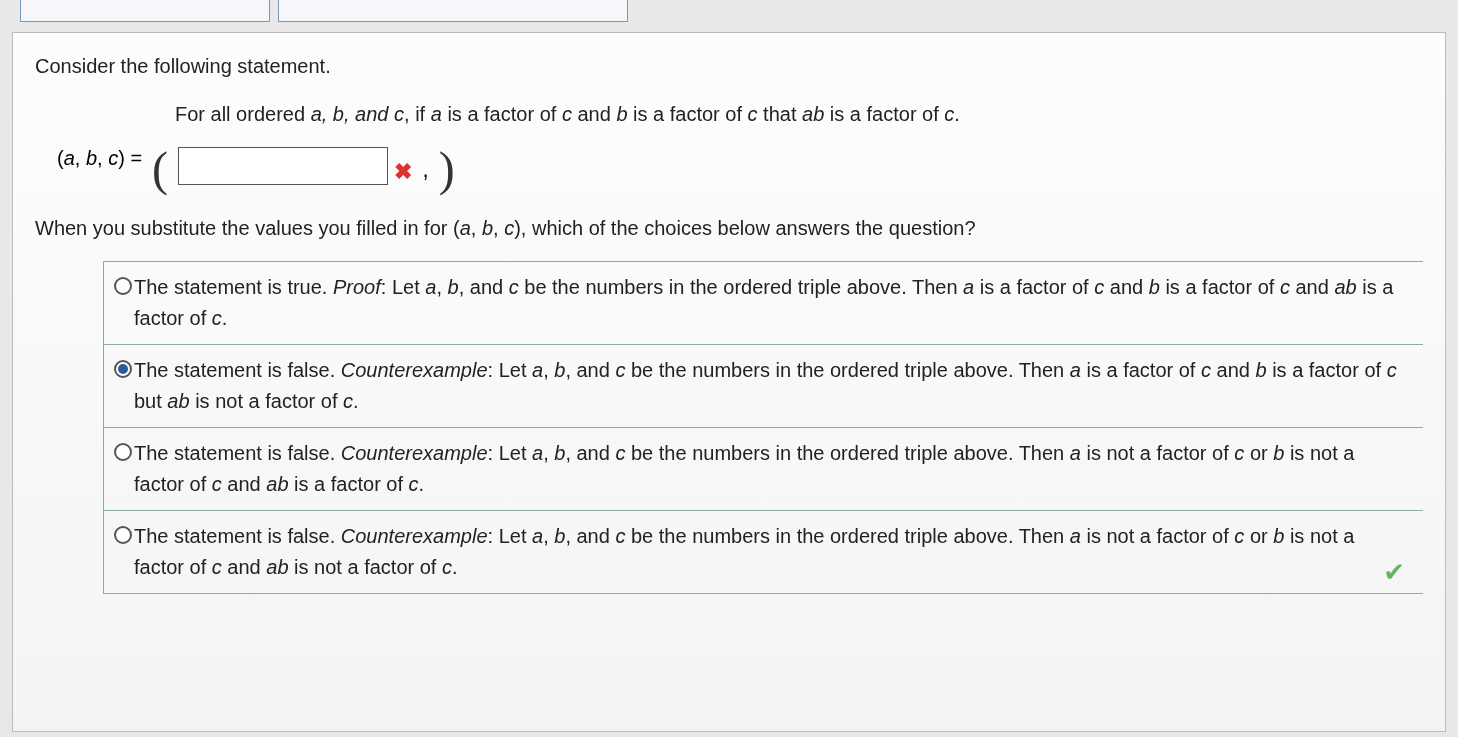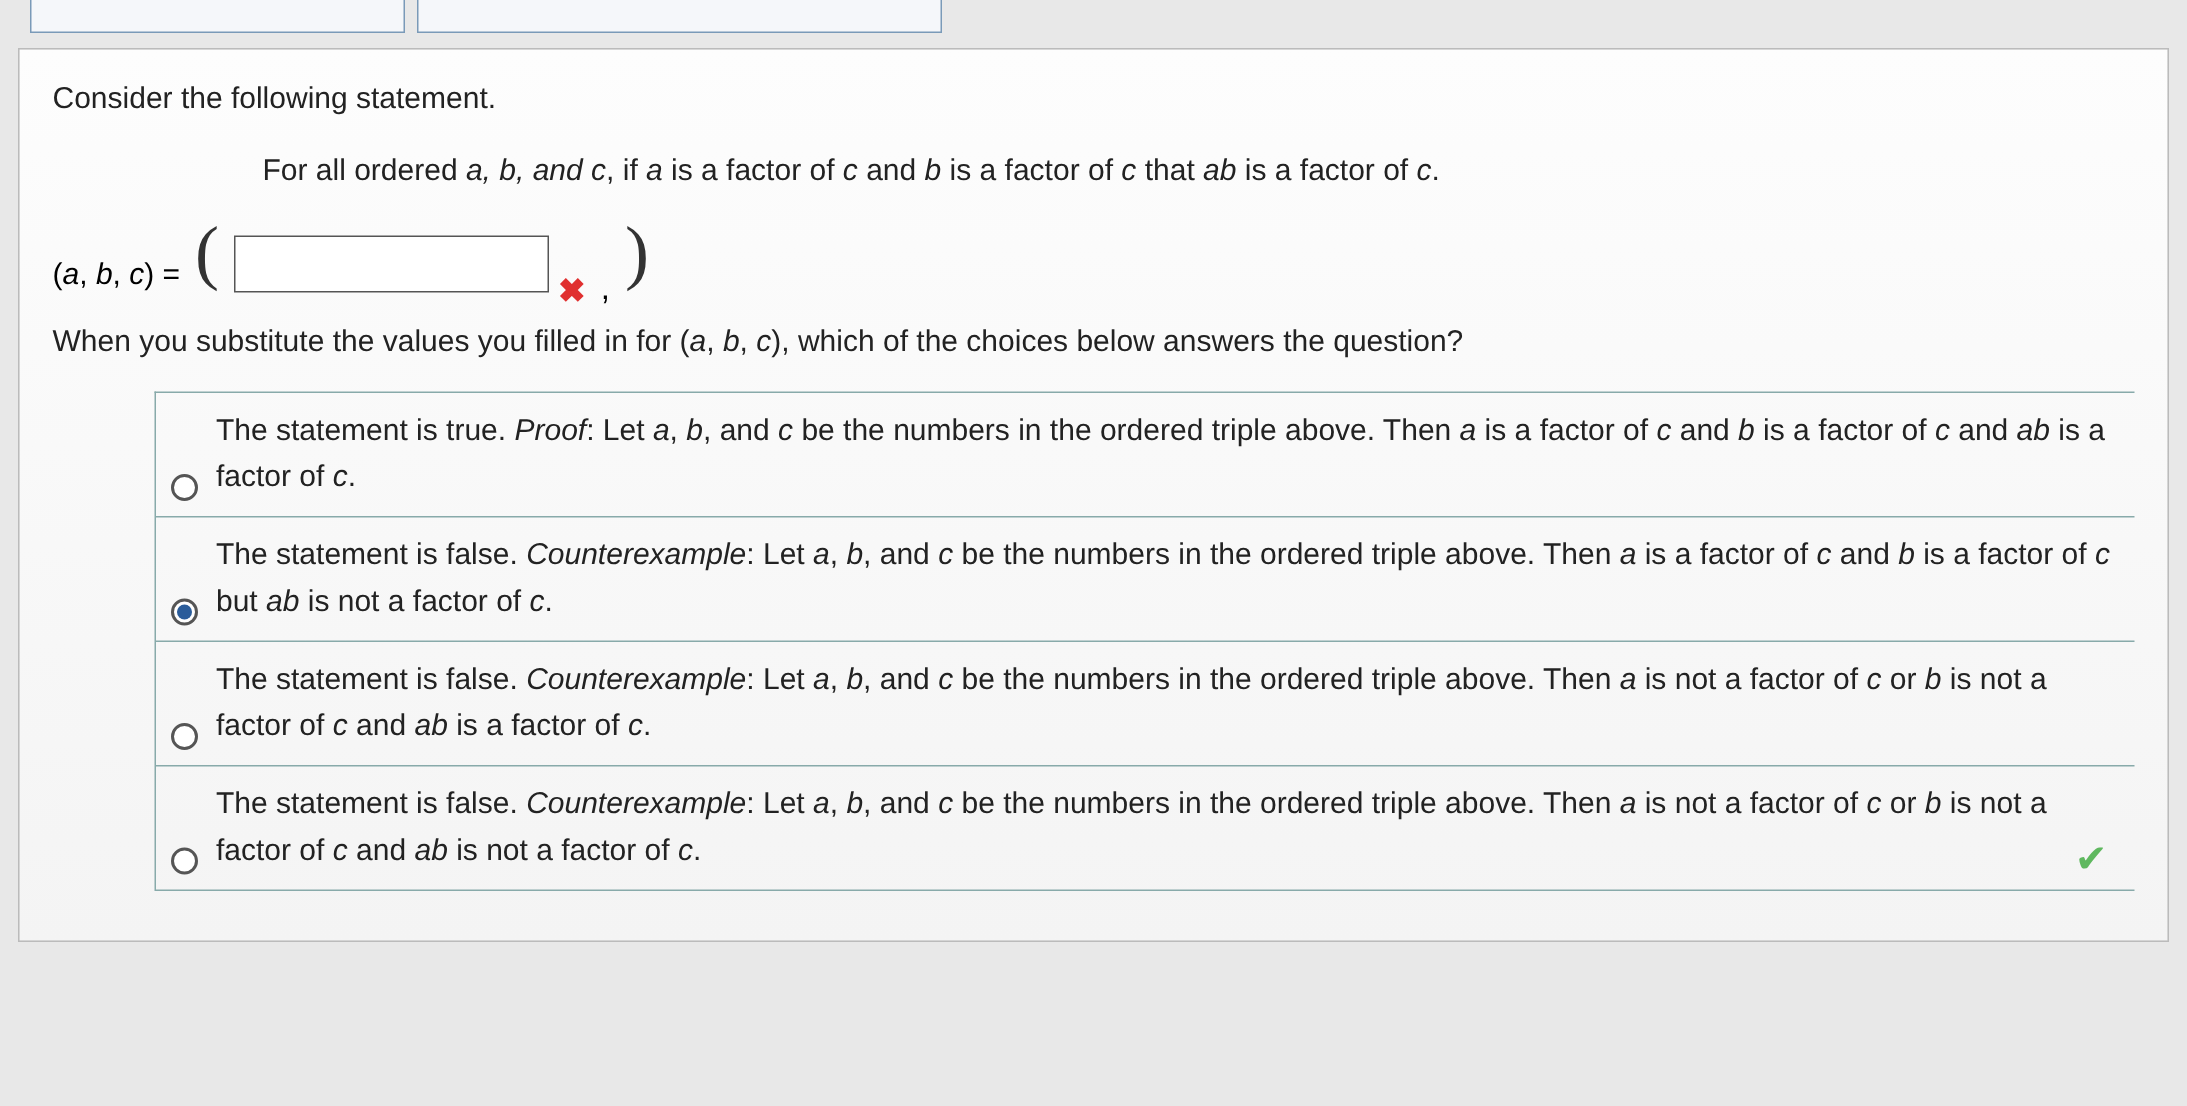--- a/index.html
+++ b/index.html
@@ -21,38 +21,39 @@
     height: 22px;
     border: 1px solid #7a9ab8;
     border-top: none;
     background: #f5f7fa;
   }
   .question-panel {
     margin: 10px 12px 0 12px;
     background: #ffffff;
     border: 1px solid #bbb;
     padding: 18px 22px 10px 22px;
-    height: 596px;
+    height: 700px;
     background: linear-gradient(180deg, #fdfdfd 0%, #f4f4f4 100%);
   }
   .line {
     font-size: 20px;
     color: #222;
     line-height: 1.5;
     margin-bottom: 18px;
   }
   .indented {
     margin-left: 140px;
   }
   .answer-row {
     display: flex;
-    align-items: flex-end;
+    align-items: flex-start;
     gap: 10px;
     margin-bottom: 18px;
     font-size: 20px;
+    margin-left: 22px;
   }
   .paren {
     font-size: 48px;
     font-family: "Times New Roman", serif;
     line-height: 1;
     color: #333;
     position: relative;
     top: -2px;
   }
   .answer-input {
@@ -73,22 +74,22 @@
   }
   .em { font-style: italic; }
   .choices-box {
     margin: 8px 0 0 68px;
     border-top: 1px solid #8aa;
     border-left: 1px solid #8aa;
     position: relative;
   }
   .choice {
     display: flex;
-    align-items: flex-end;
-    gap: 10px;
+    align-items: flex-start;
+    gap: 0;
     padding: 10px 14px 10px 10px;
     border-bottom: 1px solid #8aa;
     font-size: 20px;
     color: #222;
     line-height: 1.55;
   }
   .choice-text {
     flex: 1;
     padding-left: 2px;
   }

